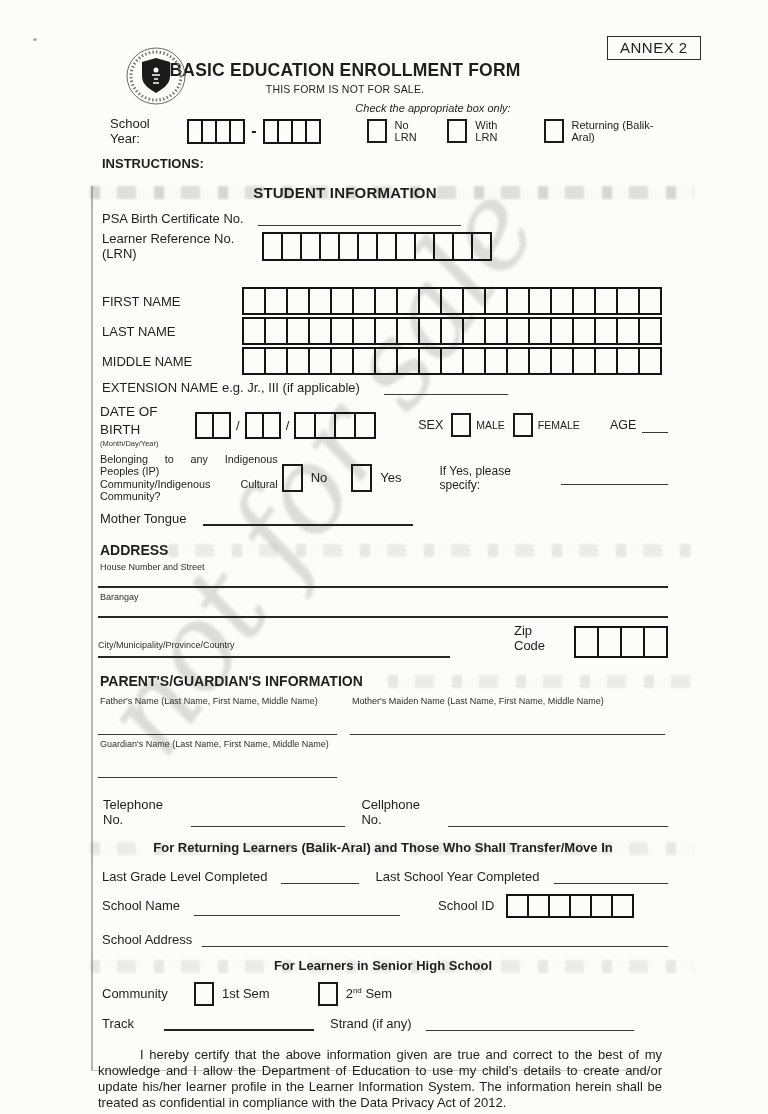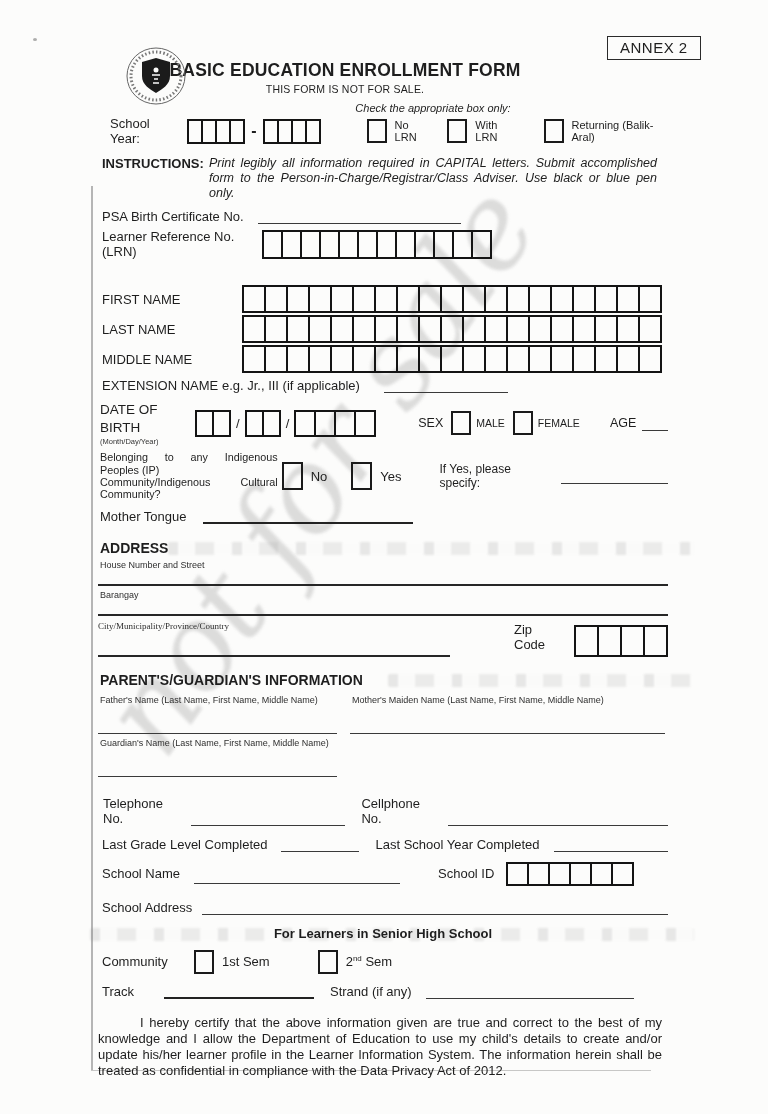--- a/index.html
+++ b/index.html
@@ -78,21 +78,21 @@
   .sexage{font-size:12.5px;}
   .mf-lab{font-size:10.5px;}
   .ip-row{margin-top:5px;display:flex;align-items:center;padding-left:2px;}
   .ip-q{width:180px;font-size:10.8px;line-height:1.15;text-align:justify;}
   .cb-tall{width:17px;height:24px;}
   .mt-row{margin-top:7px;display:flex;align-items:flex-end;padding-left:2px;}
 
   
   .addr-line{border-bottom:2px solid #262626;height:1px;margin-top:13px;}
   .zip-row{display:flex;align-items:flex-end;margin-top:5px;}
-  .city-col{flex:0 0 352px;border-bottom:2px solid #262626;padding-bottom:24px;font-family:Liberation Serif, serif;}
+  .city-col{flex:0 0 352px;border-bottom:2px solid #262626;padding-bottom:6px;}
   .zip-lab{font-size:13px;margin-left:64px;margin-bottom:5px;}
   .cg-zip{margin-left:10px;}
   .cg-zip .cell{width:21px;height:28px;}
 
   
   .two-lab{display:flex;margin-top:5px;}
   .two-lab .l{flex:0 0 252px;padding-left:2px;}
   .two-lines{display:flex;margin-top:14px;}
   .phone-row{margin-top:15px;display:flex;align-items:flex-end;padding-left:5px;}
 
@@ -159,23 +159,26 @@
         <span class="cb-text">With LRN</span>
       </span>
       <span class="cb-item" style="margin-left:26px">
         <span class="checkbox"></span>
         <span class="cb-text">Returning (Balik-Aral)</span>
       </span>
     </div>
 
     <div class="instr-row">
       <div class="instr-label">INSTRUCTIONS:</div>
-      <div class="instr-text">Print legibly all information required in CAPITAL letters. Submit accomplished form to the Person-in-Charge/Registrar/Class Adviser. Use black or blue pen only.</div>
-    </div>
-
+    </div>
+
+    <div class="sec-head">
+      <div class="smudge" style="left:-8px;right:-26px"></div>
+      <div class="h-center head-text" style="width:494px">STUDENT INFORMATION</div>
+    </div>
 
     <div class="psa-row">
       <span class="lab">PSA Birth Certificate No.</span>
       <span class="wline" style="width:203px;margin-left:14px"></span>
     </div>
 
     <div class="lrn-row">
       <span class="lab" style="flex:0 0 160px">Learner Reference No. (LRN)</span>
       <span class="cells cg-lrn">
           <span class="cell"></span>
@@ -358,20 +361,24 @@
     <div style="margin-top:14px">
       <span class="wline" style="width:239px"></span>
     </div>
     <div class="phone-row">
       <span class="lab">Telephone No.</span>
       <span class="wline" style="width:158px;margin-left:6px"></span>
       <span class="lab" style="margin-left:16px">Cellphone No.</span>
       <span class="wline" style="width:225px;margin-left:6px"></span>
     </div>
 
+    <div class="sec-head" style="margin-top:13px">
+      <div class="smudge light" style="left:-8px;right:-26px"></div>
+      <div class="h-sub head-text">For Returning Learners (Balik-Aral) and Those Who Shall Transfer/Move In</div>
+    </div>
     <div class="ret-row" style="margin-top:11px;padding-left:4px">
       <span class="lab">Last Grade Level Completed</span>
       <span class="wline" style="width:78px;margin-left:14px"></span>
       <span class="lab" style="margin-left:16px">Last School Year Completed</span>
       <span class="wline" style="flex:1;margin-left:14px"></span>
     </div>
     <div class="ret-row" style="margin-top:10px;padding-left:4px;align-items:center">
       <span class="lab" style="flex:0 0 92px">School Name</span>
       <span class="wline" style="width:206px;align-self:flex-end;margin-bottom:2px"></span>
       <span class="lab" style="margin-left:38px">School ID</span>

